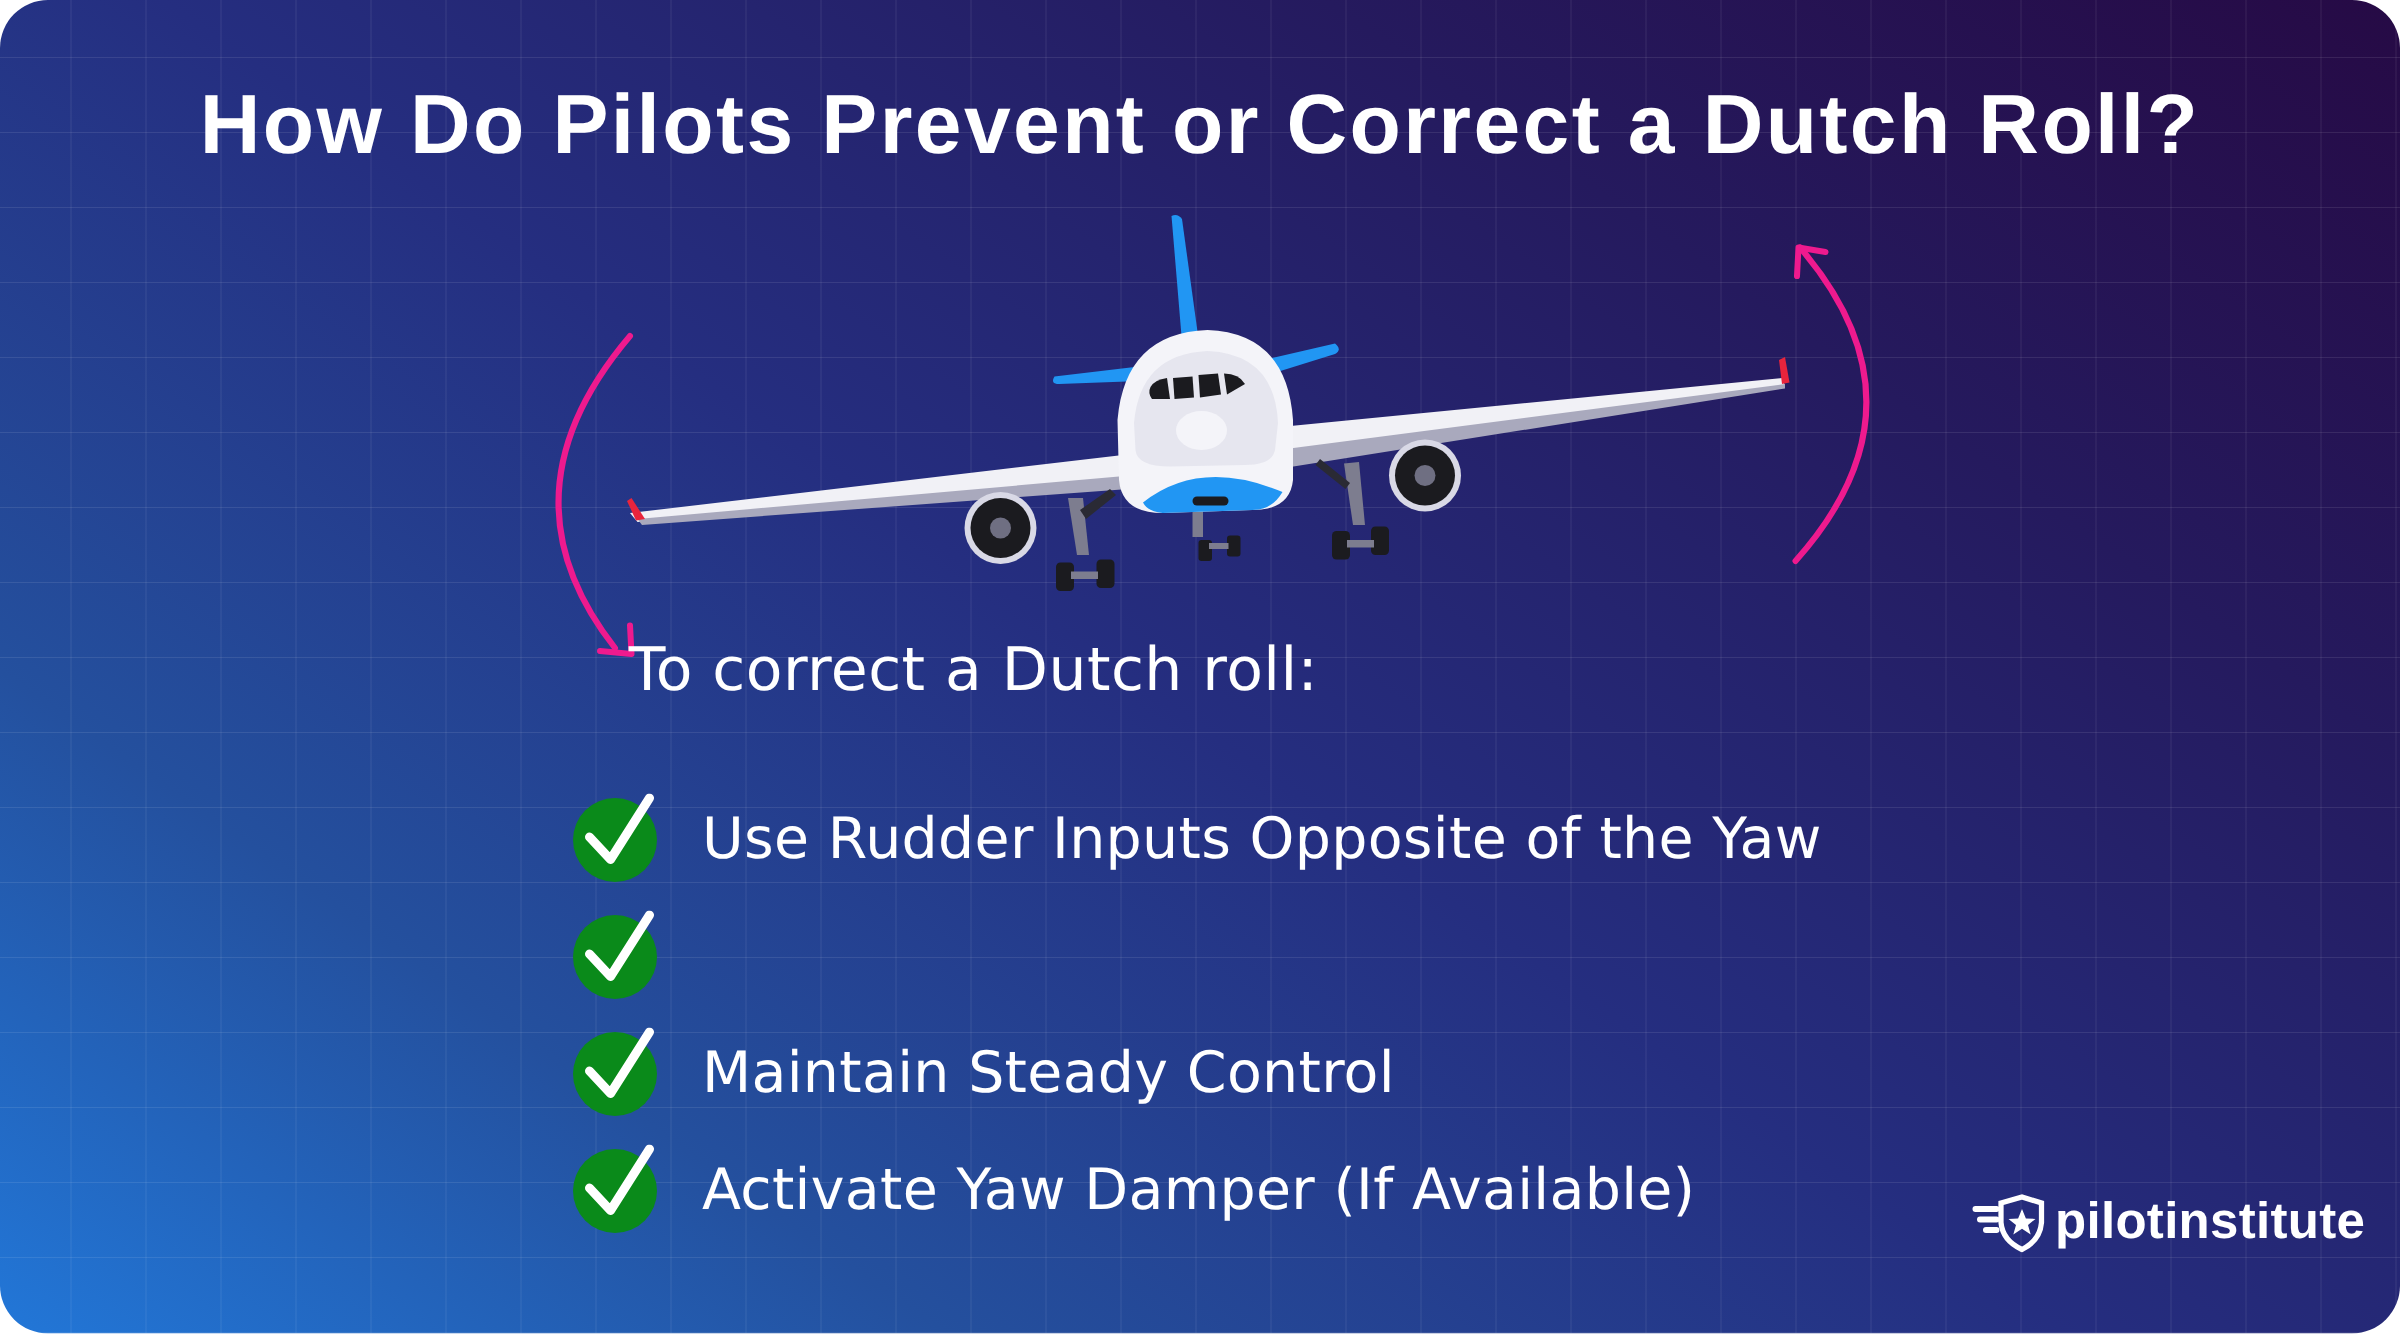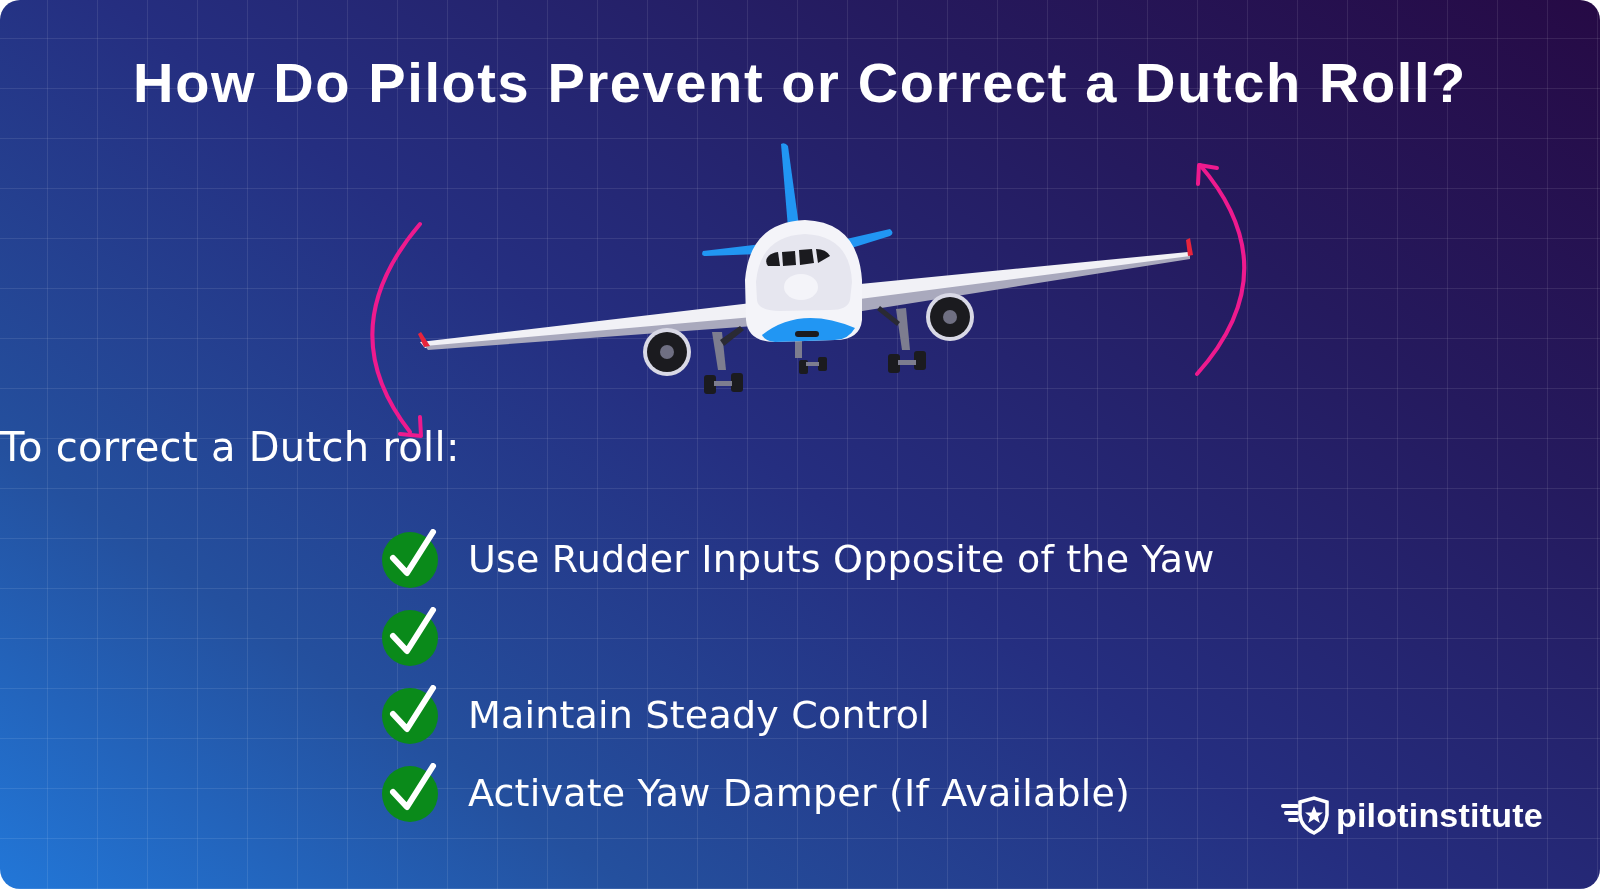--- a/index.html
+++ b/index.html
@@ -1,48 +1,48 @@
 <!DOCTYPE html>
 <html><head>
 <meta charset="utf-8">
 <style>
   html, body { margin: 0; padding: 0; background: #ffffff; }
   body { width: 1600px; height: 889px; position: relative; overflow: hidden; }
   .card {
     position: absolute; left: 0; top: 0; width: 1600px; height: 889px;
-    border-radius: 20px; overflow: hidden;
+    border-radius: 32px; overflow: hidden;
     background: linear-gradient(35deg, #2277d8 0%, #24509e 22%, #252e80 48%, #251a5e 75%, #260a45 100%);
   }
   .grid {
     position: absolute; inset: 0;
     background-image:
       linear-gradient(to right, rgba(255,255,255,0.09) 1px, transparent 1px),
       linear-gradient(to bottom, rgba(255,255,255,0.09) 1px, transparent 1px);
     background-size: 50px 50px;
     background-position: -3px 38px;
   }
   .title {
     position: absolute; left: 0; top: 50px; width: 1600px; text-align: center;
     color: #ffffff; font-family: "Liberation Sans", sans-serif; font-weight: 700;
     font-size: 56px; letter-spacing: 1.6px;
   }
   .plane { position: absolute; left: 0; top: 0; width: 1600px; height: 889px; }
   .subtitle {
-    position: absolute; left: 0; top: 424px; width: 1298px; 
+    position: absolute; left: 0; top: 424px; width: 1298px; text-align: center;
     color: #ffffff; font-family: "DejaVu Sans", sans-serif; font-size: 40px; font-weight: 400;
     letter-spacing: 0.3px; padding-left: 0px;
   }
   .list { position: absolute; left: 380px; top: 520px; }
   .item { position: relative; height: 78px; display: flex; align-items: center; }
   .check { width: 60px; height: 60px; position: relative; margin-right: 28px; flex: 0 0 60px; }
   .item-text {
     color: #ffffff; font-family: "DejaVu Sans", sans-serif; font-size: 38px; font-weight: 400;
     letter-spacing: 0.2px; white-space: nowrap;
   }
-  .logo { position: absolute; left: 1280px; top: 795px; display: flex; align-items: center; }
+  .logo { position: absolute; left: 1314px; top: 795px; display: flex; }
   .logo-text {
     color: #ffffff; font-family: "Liberation Sans", sans-serif; font-weight: 700;
     font-size: 34px; letter-spacing: 0.2px; margin-left: 6px;
   }
 </style>
 </head>
 <body>
 
 <div class="card">
   <div class="grid"></div>

